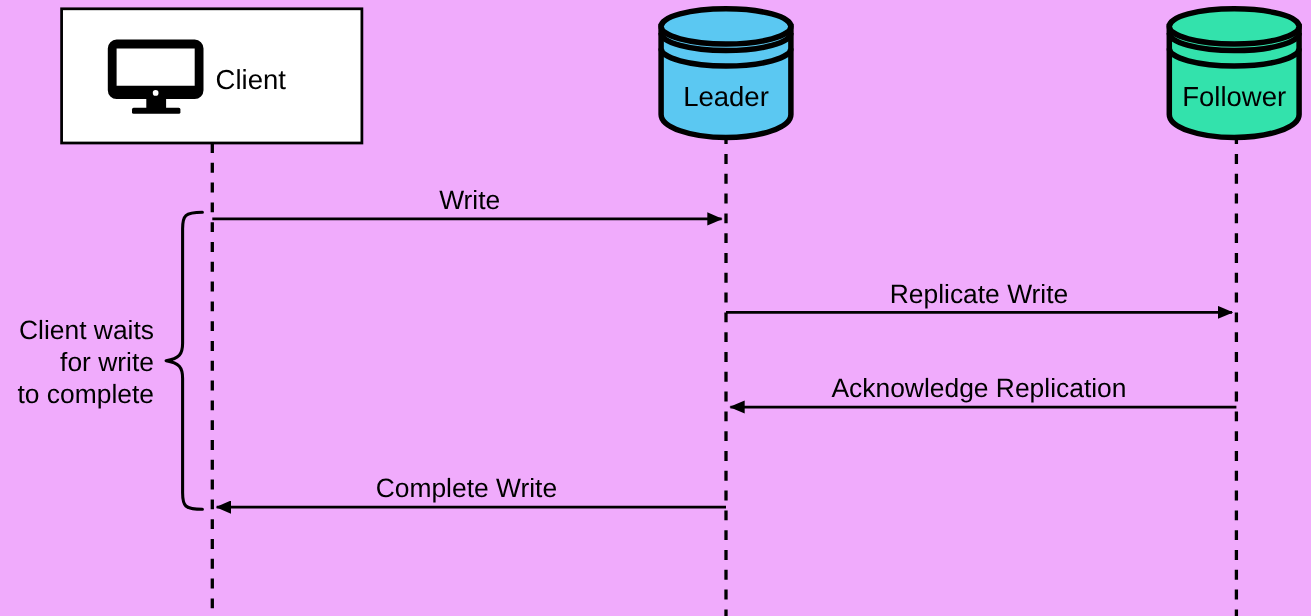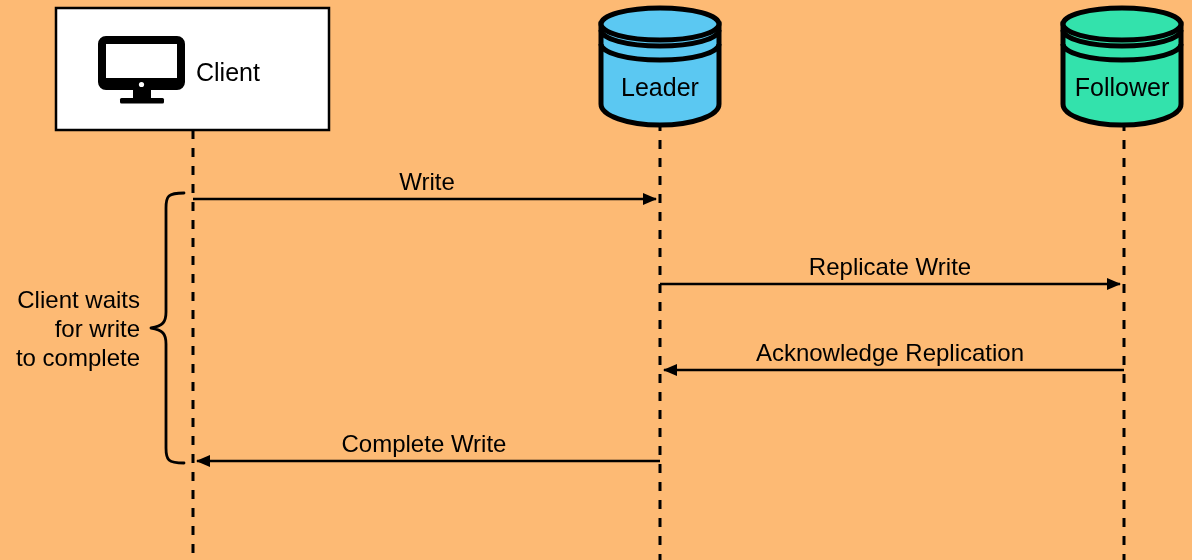--- a/index.html
+++ b/index.html
@@ -10,21 +10,21 @@
   body {
     width: 1192px;
     height: 560px;
     font-family: "Liberation Sans", sans-serif;
     overflow: hidden;
   }
   #diagram-root {
     position: relative;
     width: 1192px;
     height: 560px;
-    background: #fdba74;
+    background: #f0abfc;
   }
   #diagram-svg {
     position: absolute;
     top: 0;
     left: 0;
     width: 1192px;
     height: 560px;
     display: block;
   }
   .node-label {

